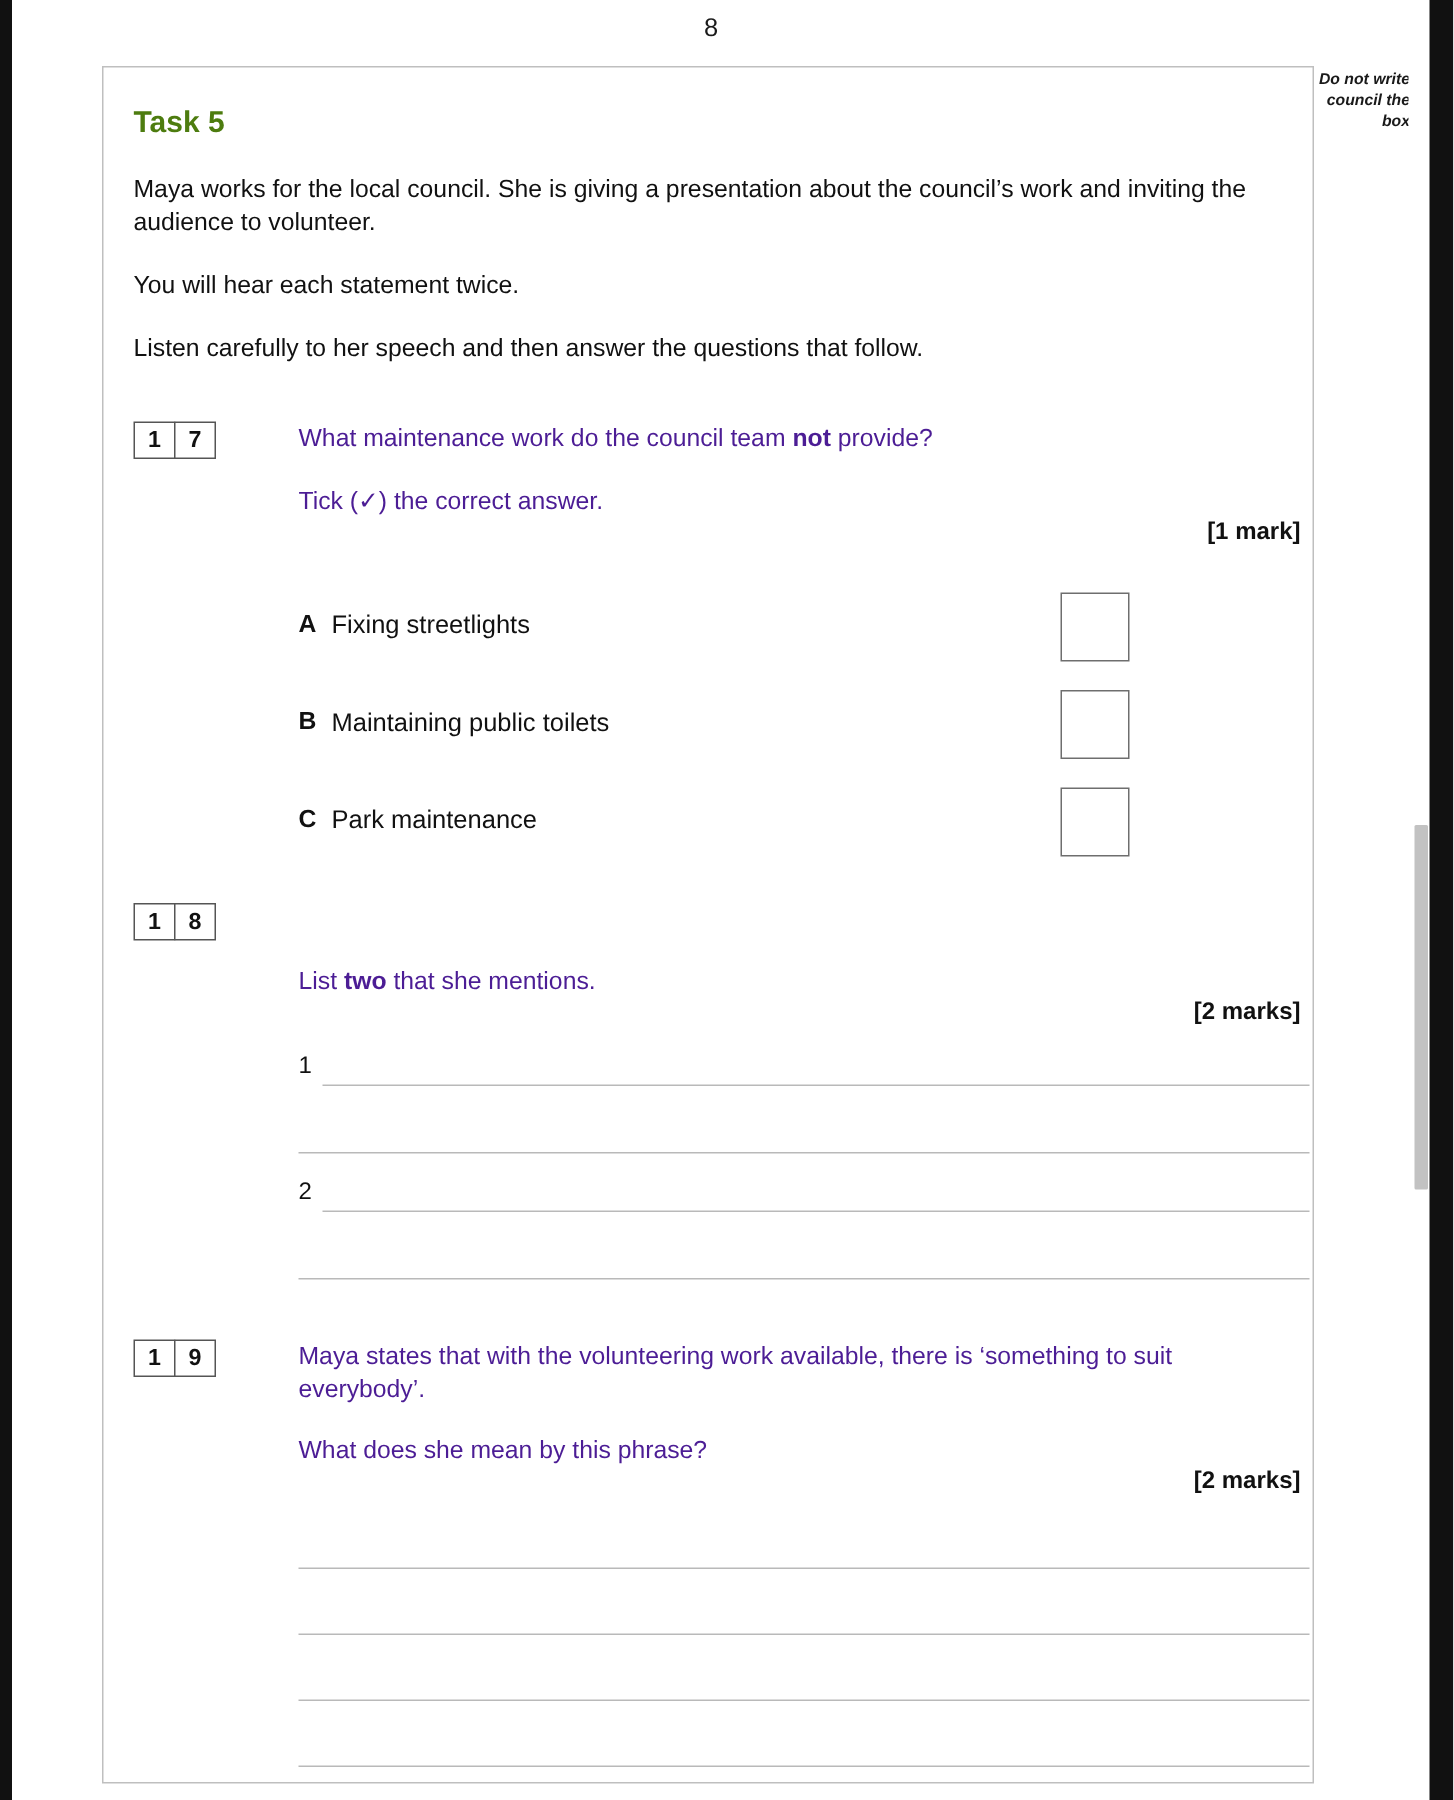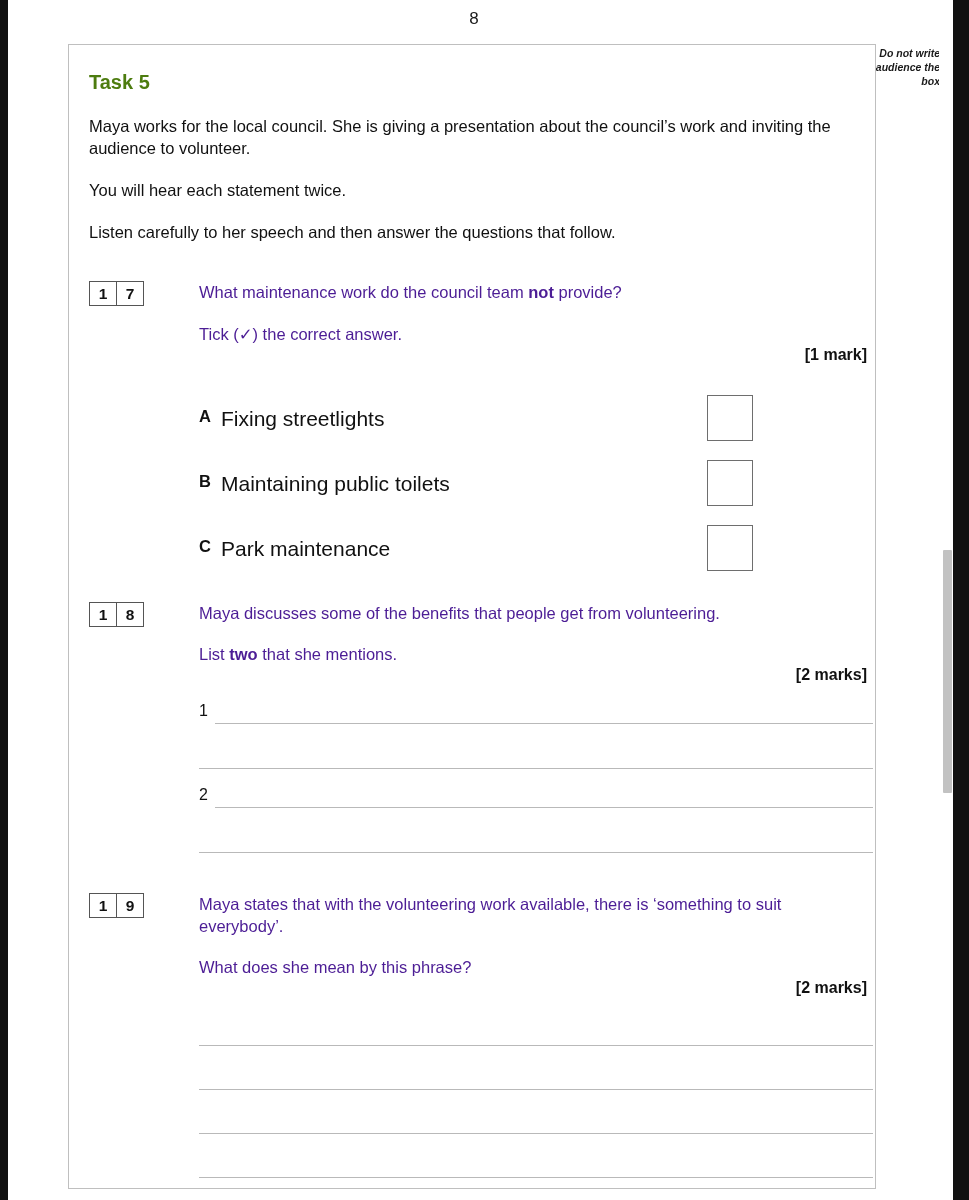--- a/index.html
+++ b/index.html
@@ -164,21 +164,21 @@
   .mc-letter {
     position: absolute;
     left: 0; top: 12px;
     font-size: 16.5px;
     font-weight: bold;
     color: #111111;
   }
   .mc-label {
     position: absolute;
     left: 22px; top: 12px;
-    font-size: 21px;
+    font-size: 17px;
     color: #111111;
     white-space: nowrap;
   }
   .mc-box {
     position: absolute;
     left: 508px; top: 0;
     width: 46px; height: 46px;
     border: 1px solid #6e6e6e;
     background: #ffffff;
   }
@@ -203,21 +203,21 @@
 <div id="viewer">
 
   <div class="edge-left"></div>
 
   <div id="sheet">
 
     <div class="page-number">8</div>
 
     <div class="margin-note">
       <div>Do not write</div>
-      <div>audience the</div>
+      <div>council the</div>
       <div>box</div>
     </div>
 
     <div class="answer-box">
       <div class="inner">
 
         <div class="task-title">Task 5</div>
 
         <div class="intro intro-1">Maya works for the local council.  She is giving a presentation about the council’s work and inviting the audience to volunteer.</div>
         <div class="intro intro-3">Listen carefully to her speech and then answer the questions that follow.</div>
@@ -250,21 +250,20 @@
           <span class="mc-letter">C</span>
           <span class="mc-label">Park maintenance</span>
           <span class="mc-box"></span>
         </div>
 
         <div class="qnum" style="left:20px; top:557px;">
           <div class="cell">1</div>
           <div class="cell">8</div>
         </div>
 
-        <div class="qtext" style="top:557px;">Maya discusses some of the benefits that people get from volunteering.</div>
 
         <div class="qtext" style="top:598px;"><span>List </span><b class="strong">two</b><span> that she mentions.</span></div>
 
         <div class="marks" style="top:621px;">[2 marks]</div>
 
         <span class="ans-num" style="left:130px; top:657px;">1</span>
         <div class="ans-line" style="left:146px; top:678px; width:658px;"></div>
         <div class="ans-line" style="left:130px; top:723px; width:674px;"></div>
 
         <span class="ans-num" style="left:130px; top:741px;">2</span>

